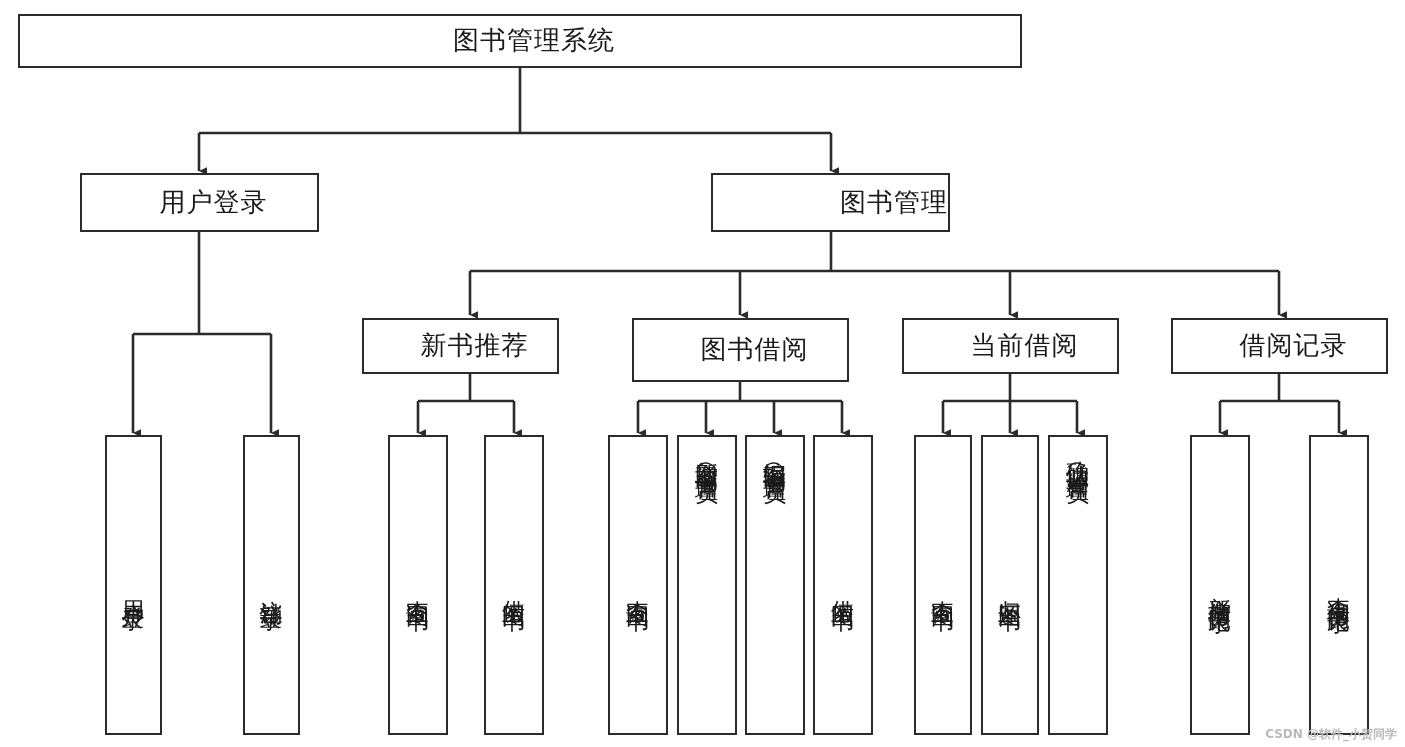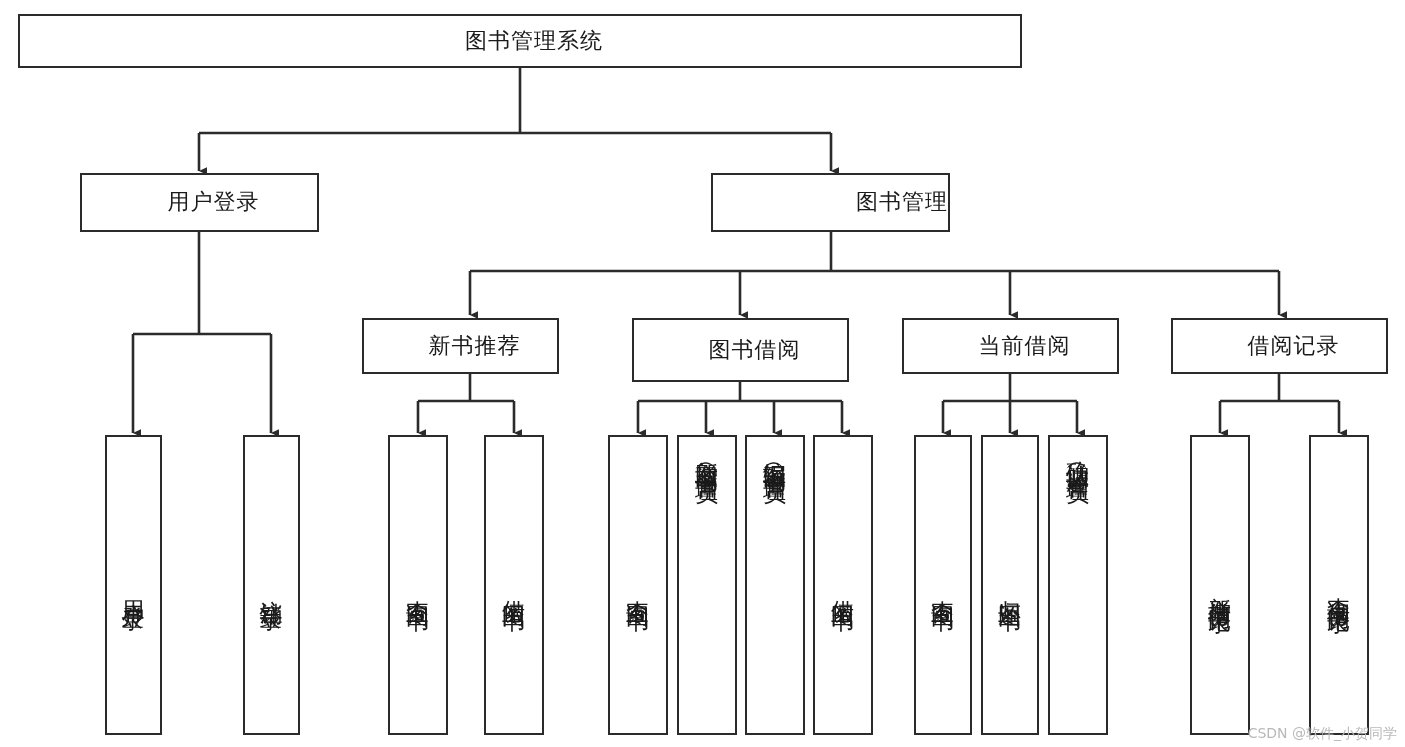--- a/index.html
+++ b/index.html
@@ -29,21 +29,21 @@
     position: absolute;
     box-sizing: border-box;
     border: 2px solid #2b2b2b;
     background: #ffffff;
     display: flex;
     align-items: center;
     justify-content: center;
     color: #1a1a1a;
   }
   .node-h {
-    font-size: 22px;
+    font-size: 26px;
     letter-spacing: 1px;
     line-height: 1.2;
     padding-left: 28px;
   }
   .node-v {
     align-items: flex-start;
     padding-top: 6px;
   }
   .node-v .vtext {
     writing-mode: vertical-rl;
@@ -54,24 +54,25 @@
     white-space: nowrap;
     text-align: left;
   }
   .node-v.center-v {
     align-items: center;
   }
   #watermark {
     position: absolute;
     right: 8px;
     bottom: 4px;
-    font-size: 14px;
+    font-size: 12px;
     color: #b9b9b9;
     white-space: nowrap;
     pointer-events: none;
+    font-weight: bold;
   }
 </style>
 </head>
 <body>
 
 <div id="diagram-root">
 
   <svg id="edge-layer" viewBox="0 0 1405 747" xmlns="http://www.w3.org/2000/svg">
     <defs>
       <marker id="arrowhead" markerWidth="9" markerHeight="9" refX="4.2" refY="8.4" orient="auto" markerUnits="userSpaceOnUse">

